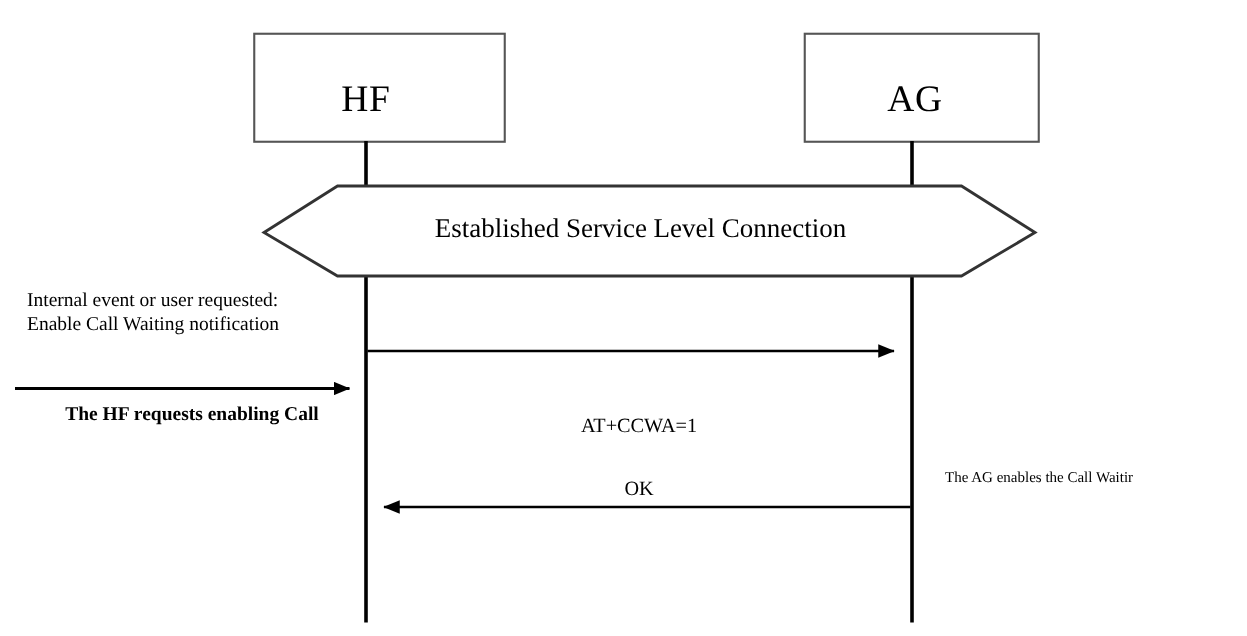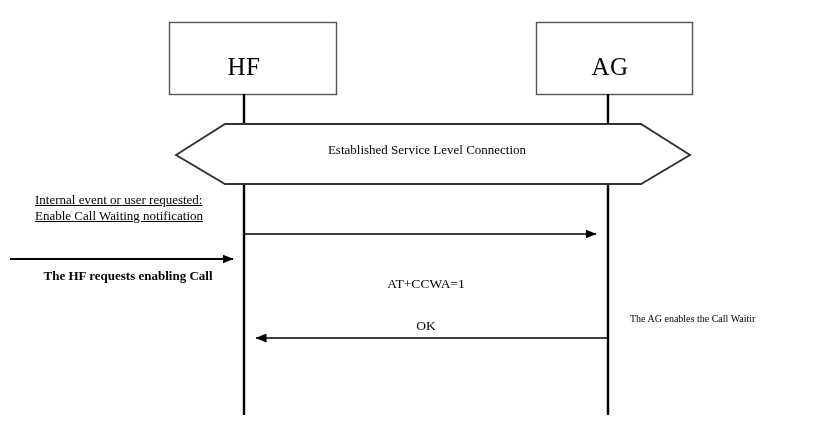--- a/index.html
+++ b/index.html
@@ -31,21 +31,21 @@
   }
   .lbl-center {
     transform: translateX(-50%);
     text-align: center;
   }
   .actor-name {
     font-size: 25px;
     letter-spacing: 0.5px;
   }
   .banner-text {
-    font-size: 13px;
+    font-size: 18px;
   }
   .msg-text {
     font-size: 13.5px;
   }
   .note-text {
     font-size: 13px;
   }
   .note-text .ln {
     display: block;
   }
@@ -90,21 +90,21 @@
   <div class="lbl lbl-center actor-name" style="left:244px; top:52px;">HF</div>
 
   <div class="lbl lbl-center actor-name" style="left:610px; top:52px;">AG</div>
 
   <div class="lbl lbl-center banner-text" style="left:427px; top:142px;">Established Service Level Connection</div>
 
   <div class="lbl lbl-center msg-text" style="left:426px; top:276px;">AT+CCWA=1</div>
 
   <div class="lbl lbl-center msg-text" style="left:426px; top:318px;text-align:right;">OK</div>
 
-  <div class="lbl note-text" style="left:35px; top:192px;text-decoration:underline;">
+  <div class="lbl note-text" style="left:18px; top:192px;">
     <span class="ln">Internal event or user requested:</span>
     <span class="ln">Enable Call Waiting notification</span>
   </div>
 
   <div class="lbl note-text lbl-center" style="left:128px; top:268px; text-align:center;font-weight:bold;">
     <span class="ln">The HF requests enabling Call</span>
   </div>
 
   <div class="lbl note-right" style="left:630px; top:313px;">
     <span class="ln">The AG enables the Call Waitir</span>

